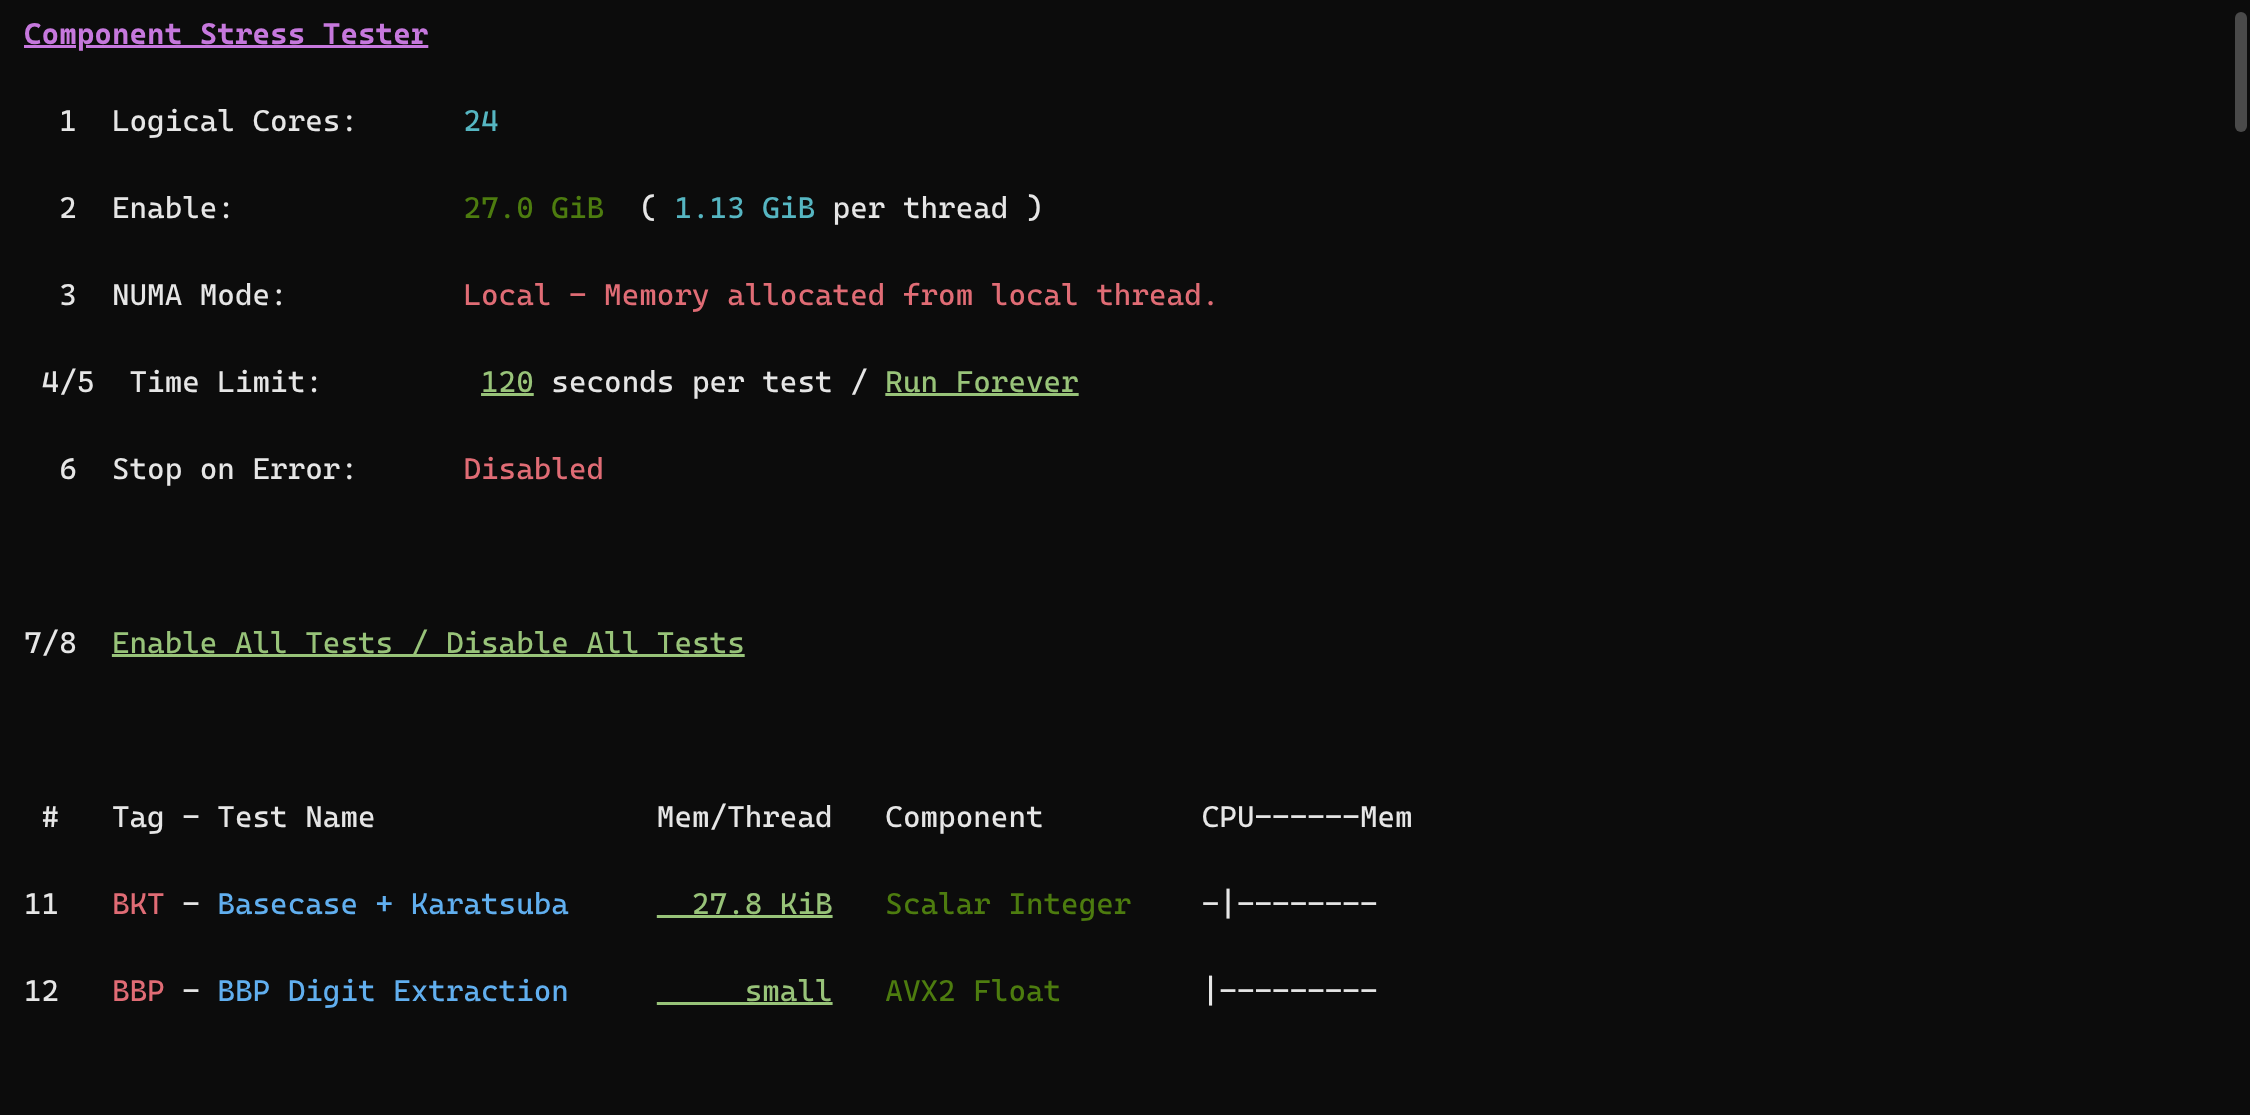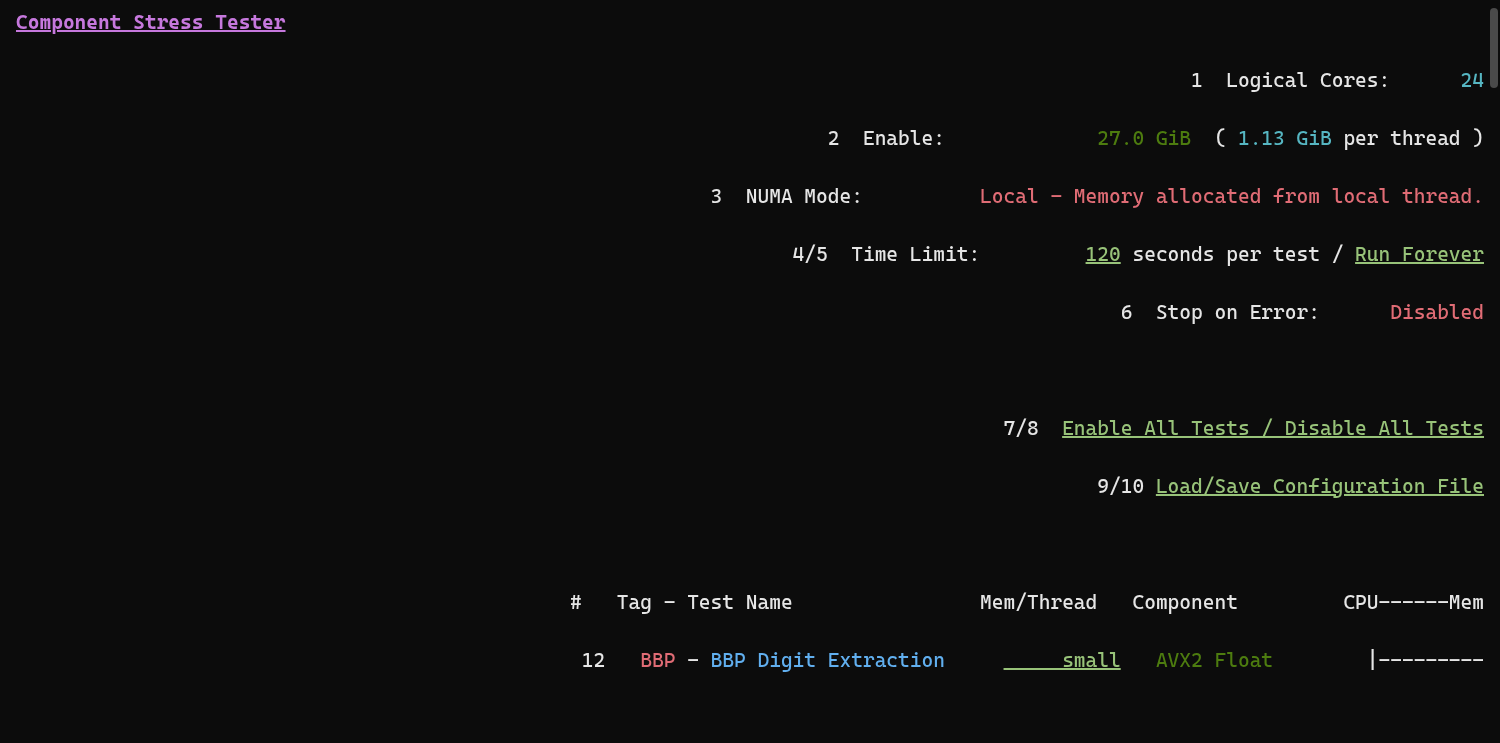--- a/index.html
+++ b/index.html
@@ -15,21 +15,21 @@
     overflow: hidden;
   }
   .wrap { padding: 8px 16px 8px 16px; white-space: pre; }
   .magenta { color: #c678dd; font-weight: bold; text-decoration: underline; }
   .white   { color: #e6e6e6; }
   .cyan    { color: #56b6c2; }
   .skyblue { color: #61afef; }
   .yellow  { color: #4d7c0f; }
   .green   { color: #98c379; text-decoration: underline; }
   .red     { color: #e06c75; }
-  .row { display: block; text-align: right; }
+  .row { display: block; }
   .scrollbar {
     position: absolute;
     top: 8px;
     right: 2px;
     width: 8px;
     height: 80px;
     background: #4a4a4a;
     border-radius: 4px;
   }
 </style>
@@ -39,24 +39,24 @@
 <div class="wrap"><span class="magenta">Component Stress Tester</span>
 
 <span class="row"> <span class="white"> 1</span>  <span class="white">Logical Cores:      </span><span class="cyan">24</span></span>
 <span class="row"> <span class="white"> 2</span>  <span class="white">Enable:             </span><span class="yellow">27.0 GiB</span><span class="white">  ( </span><span class="cyan">1.13 GiB</span><span class="white"> per thread )</span></span>
 <span class="row"> <span class="white"> 3</span>  <span class="white">NUMA Mode:          </span><span class="red">Local - Memory allocated from local thread.</span></span>
 <span class="row"> <span class="white">4/5</span>  <span class="white">Time Limit:         </span><span class="green">120</span><span class="white"> seconds per test / </span><span class="green">Run Forever</span></span>
 <span class="row"> <span class="white"> 6</span>  <span class="white">Stop on Error:      </span><span class="red">Disabled</span></span>
 
 
 <span class="row"><span class="white">7/8 </span> <span class="green">Enable All Tests / Disable All Tests</span></span>
-<span class="row"><span class="white">9/10</span> <span class="green">Load/Save Configuration File</span></span>
 
 
 <span class="row"> <span class="white">#</span>   <span class="white">Tag - Test Name                </span><span class="white">Mem/Thread</span>   <span class="white">Component         </span><span class="white">CPU------Mem</span></span>
+<span class="row"><span class="white">11</span>   <span class="red">BKT</span><span class="white"> - </span><span class="skyblue">Basecase + Karatsuba     </span><span class="green">  27.8 KiB</span>   <span class="yellow">Scalar Integer    </span><span class="white">-|--------</span></span>
 <span class="row"><span class="white">12</span>   <span class="red">BBP</span><span class="white"> - </span><span class="skyblue">BBP Digit Extraction     </span><span class="green">     small</span>   <span class="yellow">AVX2 Float        </span><span class="white">|---------</span></span>
 
 
 
 
 
 
 
 
 

